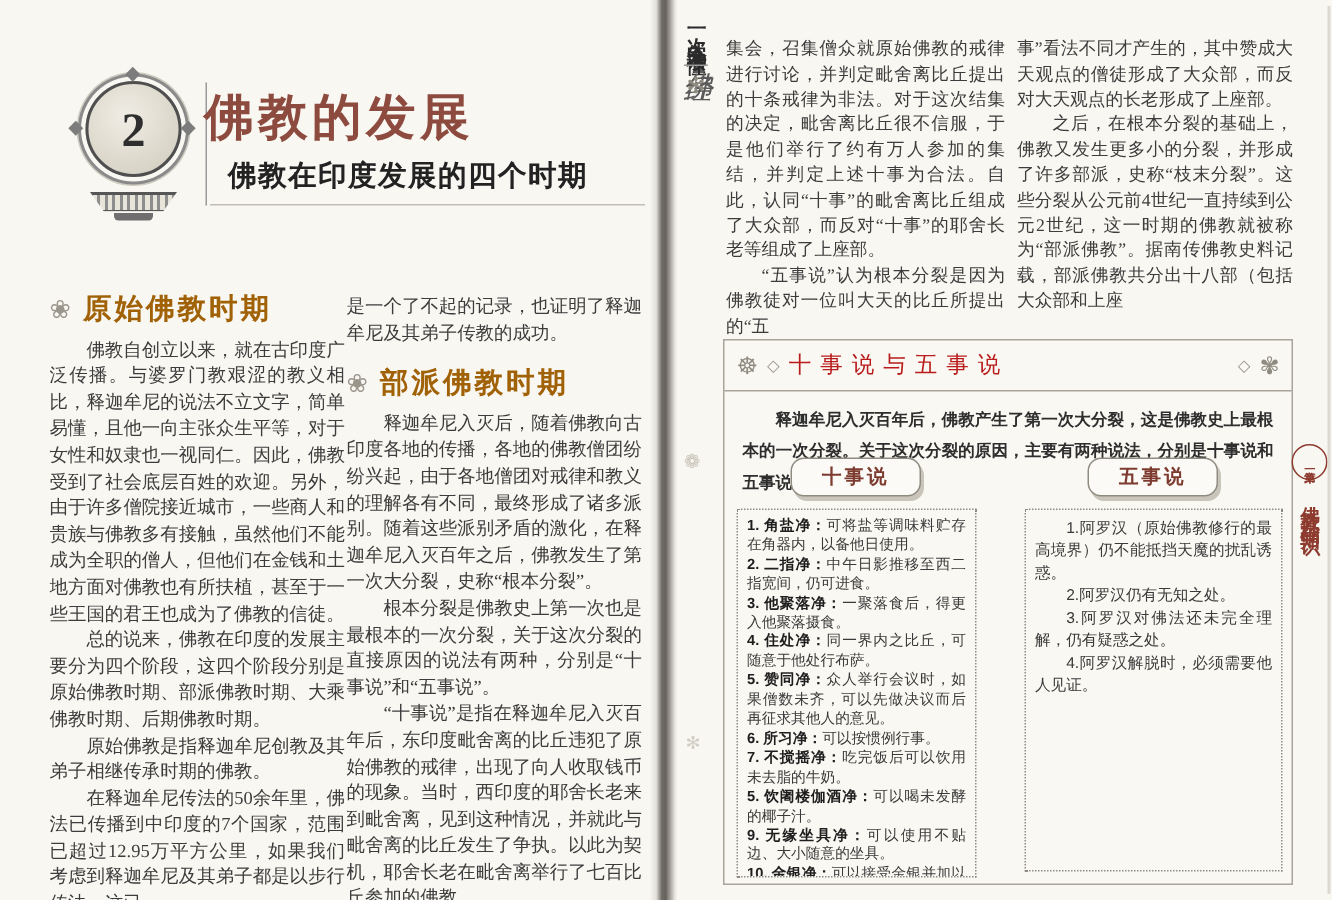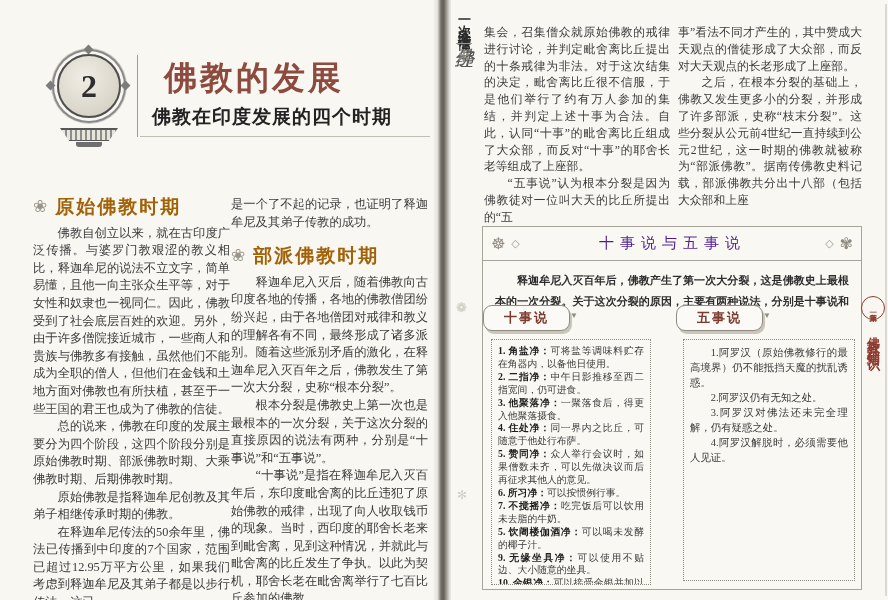--- a/index.html
+++ b/index.html
@@ -20,21 +20,21 @@
                 background:radial-gradient(circle at 42% 36%, #f0ede5 0%, #d9d5c8 70%, #c9c4b6 100%); }
   .badge-num { font-size:32px; color:#2e2e2e; font-weight:bold; }
   .badge-dot { position:absolute; width:7px; height:7px; background:#7c7c7c; transform:rotate(45deg); }
   .bd-t{ left:39px; top:-2px; } .bd-l{ left:1px; top:34px; } .bd-r{ right:3px; top:34px; }
   .badge-base { width:58px; height:13px; margin:10px auto 0;
                 background:repeating-linear-gradient(90deg,#8d8d8d 0 2px,#e7e4da 2px 5px);
                 border-top:2px solid #565656; border-bottom:1px solid #565656;
                 clip-path:polygon(0 0,100% 0,84% 100%,16% 100%); }
   .badge-foot { width:26px; height:5px; margin:1px auto 0; background:#6f6f6f; border-radius:0 0 3px 3px; }
   .head-divider { position:absolute; left:137px; top:55px; width:1px; height:82px; background:#9a9a9a; }
-  .lp-title { position:absolute; left:164px; top:56px; font-size:33px; font-weight:bold;
+  .lp-title { position:absolute; left:136px; top:56px; font-size:33px; font-weight:bold;
               letter-spacing:3px; color:#8d4a3e;font-family:Liberation Mono, monospace; }
   .lp-subtitle { position:absolute; left:152px; top:104px; font-size:19px; font-weight:bold;
                  letter-spacing:1px; color:#222;text-align:center; }
   .head-rule { position:absolute; left:140px; top:136px; width:290px; height:1px; background:#c2beb4; }
 
   
   .col { position:absolute; font-size:12.3px; line-height:17.6px; text-align:justify; color:#3c3c3c; }
   .lp-col1 { left:33px;  top:196px; width:197px; height:404px; overflow:hidden; }
   .lp-col2 { left:231px; top:196px; width:197px; height:404px; overflow:hidden; }
   .rp-col1 { left:484px; top:24px;  width:186px; height:202px; overflow:hidden; font-size:11.8px; line-height:16.8px; }
@@ -61,37 +61,37 @@
   .tab-circle { width:24px; height:24px; border:1.4px solid #8e3b2f; border-radius:50%;
                 display:flex; align-items:center; justify-content:center; }
   .tab-circle span { writing-mode:vertical-rl; font-size:7.5px; color:#8e3b2f; font-weight:bold; line-height:1; }
   .tab-label { writing-mode:vertical-rl; font-size:13px; font-weight:bold; color:#8e3b2f;
                letter-spacing:4px; margin-top:7px; font-family:"Liberation Sans","DejaVu Sans",sans-serif; }
 
   
   .infobox { position:absolute; left:482px; top:226px; width:380px; height:364px;
              border:1px solid #a9a49a; background:#faf8f3; }
   .ibox-head { height:34px; border-bottom:1px solid #a9a49a; display:flex; align-items:center; padding:0 8px; }
-  .ibox-title { flex:1; text-align:center; font-size:15px; letter-spacing:6px; color:#4c1d95;
+  .ibox-title { flex:1; text-align:left; font-size:15px; letter-spacing:6px; color:#b91c1c;
                 font-weight:500; font-family:"Liberation Sans","DejaVu Sans",sans-serif; }
   .orn { color:#8f8b81; font-size:16px; }
   .dia { color:#9a968c; font-size:11px; margin:0 6px; }
   .ibox-intro { padding:9px 12px 0; font-size:11px; line-height:21px; text-align:justify;
                 text-indent:2em; font-weight:bold; color:#2e2e2e;
                 font-family:"Liberation Sans","DejaVu Sans",sans-serif; }
   .pill-row { position:absolute; left:0; top:78px; width:100%; display:flex; }
-  .pill-cell { display:flex; flex-direction:row; align-items:flex-start; }
+  .pill-cell { display:flex; flex-direction:column; align-items:center; }
   .pill-cell.ten  { width:176px; }
   .pill-cell.five { margin-left:18px; width:186px; }
   .pill { background:#fbfaf6; border:1.5px solid #8f8b81; border-radius:9px; padding:3px 20px;
           font-size:13px; font-weight:bold; color:#7d3b30; letter-spacing:2px;
           box-shadow:2px 3px 0 #c9c5ba; font-family:"Liberation Sans","DejaVu Sans",sans-serif; }
   .pill-arrow { font-size:8px; color:#8f8b81; margin-top:6px; }
   .dotted { position:absolute; border:1px dotted #8f8b81; background:#faf8f3; padding:5px 6px;
-            font-family:Liberation Serif, serif; color:#3a3a3a; overflow:hidden; }
+            font-family:Liberation Sans, sans-serif; color:#3a3a3a; overflow:hidden; }
   .dotted.ten  { left:8px;   top:112px; width:160px; height:246px; font-size:9.8px; line-height:12.9px; }
   .dotted.five { left:200px; top:112px; width:172px; height:242px; font-size:10.4px; line-height:15px; }
   .titem b { color:#1e1e1e; }
   .fitem { text-indent:2em; text-align:justify; }
   .dotted { text-align:justify; }
 </style>
 </head>
 <body>
 
 <div>

